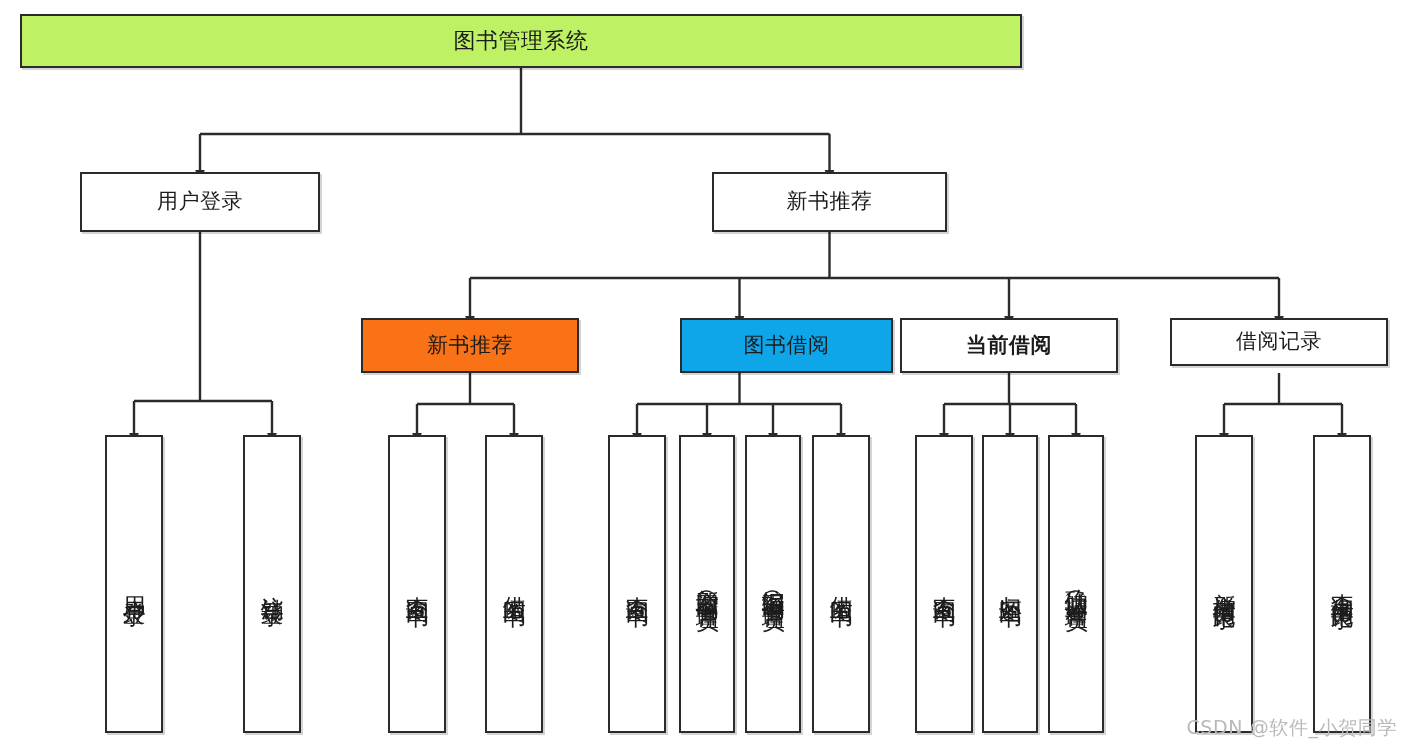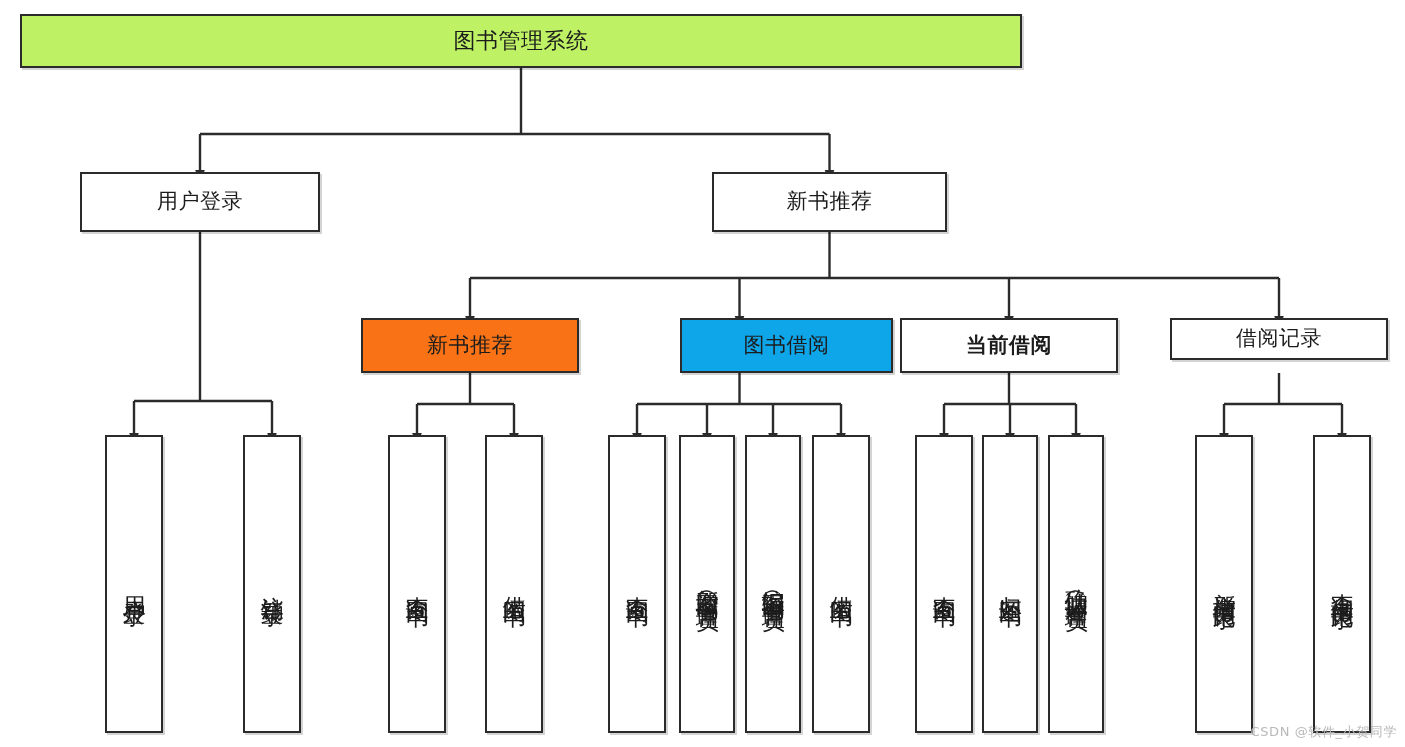--- a/index.html
+++ b/index.html
@@ -53,21 +53,21 @@
     font-size: 23px;
     letter-spacing: 3px;
     line-height: 1.1;
     max-height: 100%;
   }
   .node.root .label { font-size: 22px; }
   .watermark {
     position: absolute;
     right: 8px;
     bottom: 6px;
-    font-size: 13px;
+    font-size: 19px;
     color: #b9b9b9;
     letter-spacing: 0.6px;
     user-select: none;
   }
 </style>
 </head>
 <body>
 
 <div id="canvas">
 
@@ -124,21 +124,21 @@
       </div>
       <div class="node horizontal" style="left: 361px; top: 318px; width: 218px; height: 55px; border-color: rgb(43, 43, 43); background: #f97316; color: rgb(28, 28, 28);">
         <span class="label">新书推荐</span>
       </div>
       <div class="node horizontal" style="left: 633px; top: 318px; width: 213px; height: 55px; border-color: rgb(43, 43, 43); background: #0ea5e9; color: rgb(28, 28, 28); margin-left: 47px;">
         <span class="label">图书借阅</span>
       </div>
       <div class="node horizontal" style="left: 900px; top: 318px; width: 218px; height: 55px; border-color: rgb(43, 43, 43); background: rgb(255, 255, 255); color: rgb(28, 28, 28); font-weight: bold;">
         <span class="label">当前借阅</span>
       </div>
-      <div class="node horizontal" style="left: 1170px; top: 318px; width: 218px; height: 42px; border-color: rgb(43, 43, 43); background: rgb(255, 255, 255); color: rgb(28, 28, 28);">
+      <div class="node horizontal" style="left: 1170px; top: 318px; width: 218px; height: 48px; border-color: rgb(43, 43, 43); background: rgb(255, 255, 255); color: rgb(28, 28, 28);">
         <span class="label">借阅记录</span>
       </div>
       <div class="node vertical" style="left: 105px; top: 435px; width: 58px; height: 298px; border-color: rgb(43, 43, 43); background: rgb(255, 255, 255); color: rgb(28, 28, 28);">
         <span class="label">用户登录</span>
       </div>
       <div class="node vertical" style="left: 243px; top: 435px; width: 58px; height: 298px; border-color: rgb(43, 43, 43); background: rgb(255, 255, 255); color: rgb(28, 28, 28);">
         <span class="label">注销登录</span>
       </div>
       <div class="node vertical" style="left: 388px; top: 435px; width: 58px; height: 298px; border-color: rgb(43, 43, 43); background: rgb(255, 255, 255); color: rgb(28, 28, 28);">
         <span class="label">查询图书</span>

